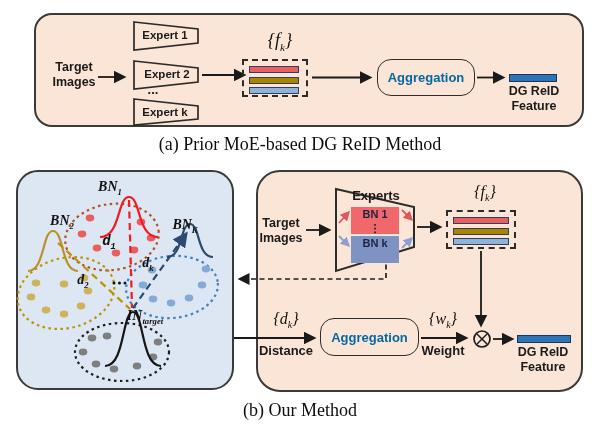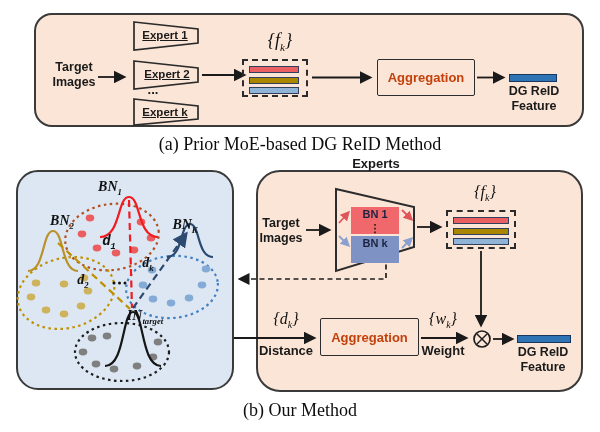--- a/index.html
+++ b/index.html
@@ -6,32 +6,32 @@
   #canvas{position:relative;width:600px;height:432px;background:#ffffff;overflow:hidden;
           font-family:"Liberation Sans",sans-serif;}
   .panel{position:absolute;border:2.2px solid #3a3a3a;box-sizing:border-box;}
   #panel-a{left:34px;top:13px;width:550px;height:114px;background:#fbe5d6;border-radius:18px;}
   #panel-blue{left:16px;top:170px;width:218px;height:220px;background:#dce7f3;border-radius:22px;}
   #panel-b{left:256px;top:170px;width:327px;height:222px;background:#fbe5d6;border-radius:24px;}
   .caption{position:absolute;left:0;width:600px;text-align:center;
            font-family:"Liberation Serif",serif;font-size:18px;color:#0d0d0d;}
   .lbl{position:absolute;font-weight:bold;color:#1a1a1a;font-size:12.5px;line-height:1.16;
        text-align:center;white-space:nowrap;}
-  .sm{font-size:11.5px;text-decoration:underline;}
+  .sm{font-size:11.5px;}
   .math{position:absolute;font-family:"Liberation Serif",serif;font-style:italic;color:#111;
         text-align:center;white-space:nowrap;line-height:1;}
   .math sub{font-size:0.62em;}
   .clab{position:absolute;font-family:"Liberation Serif",serif;font-style:italic;font-weight:bold;
         font-size:14px;color:#111;text-align:center;white-space:nowrap;line-height:1;}
   .clab sub{font-size:0.62em;}
   .dashedbox{position:absolute;border:2px dashed #2b2b2b;box-sizing:border-box;background:transparent;}
   .bar{position:absolute;box-sizing:border-box;border:1.5px solid #30405c;}
-  .aggbox{position:absolute;border:1.8px solid #2d2d2d;border-radius:2px;box-sizing:border-box;
+  .aggbox{position:absolute;border:1.8px solid #2d2d2d;border-radius:14px;box-sizing:border-box;
           display:flex;align-items:center;justify-content:center;font-weight:bold;
-          font-size:13px;color:#c2410c;}
+          font-size:13px;color:#0369a1;}
   .featbar{position:absolute;box-sizing:border-box;border:1.6px solid #17375e;background:#2e74b5;height:8px;}
   .bnbar{position:absolute;width:48px;height:27px;text-align:center;line-height:15px;
          font-size:11px;font-weight:bold;color:#1c2340;}
   svg{position:absolute;left:0;top:0;pointer-events:none;}
 </style>
 </head>
 <body>
 
 <div id="canvas">
 
@@ -164,21 +164,21 @@
   <div class="caption" style="top:134px;">(a) Prior MoE-based DG ReID Method</div>
 
   <div class="clab" style="left:88px;top:180px;width:44px;"><span>BN</span><sub>1</sub></div>
   <div class="clab" style="left:40px;top:214px;width:44px;"><span>BN</span><sub>2</sub></div>
   <div class="clab" style="left:162px;top:202px;width:46px;margin-top:16px;"><span>BN</span><sub>K</sub></div>
   <div class="clab" style="left:113px;top:309px;width:64px;"><span>IN</span><sub>target</sub></div>
   <div class="clab" style="left:96px;top:234px;width:26px;font-family:Liberation Mono, monospace;"><span>d</span><sub>1</sub></div>
   <div class="clab" style="left:70px;top:273px;width:26px;"><span>d</span><sub>2</sub></div>
   <div class="clab" style="left:134px;top:256px;width:28px;"><span>d</span><sub>k</sub></div>
 
-  <div class="lbl" style="left:340px;top:156px;width:72px;font-size:13px;">Experts</div>
+  <div class="lbl" style="left:340px;top:188px;width:72px;font-size:13px;">Experts</div>
   <div class="lbl" style="left:254px;top:216px;width:54px;">
     <div>Target</div>
       <div>Images</div>
   </div>
   <div class="bnbar" style="left:351px;top:207px;background:#f1686c;">BN 1</div>
   <div class="lbl" style="left:366px;top:222px;width:18px;font-size:11px;">⋮</div>
   <div class="bnbar" style="left:351px;top:236px;background:#7e92c4;">BN k</div>
 
   <div class="math" style="left:458px;top:184px;width:54px;font-size:16px;"><span>{</span><span>f</span><sub>k</sub><span>}</span></div>
   <div class="dashedbox" style="left:446px;top:210px;width:70px;height:39px;">

